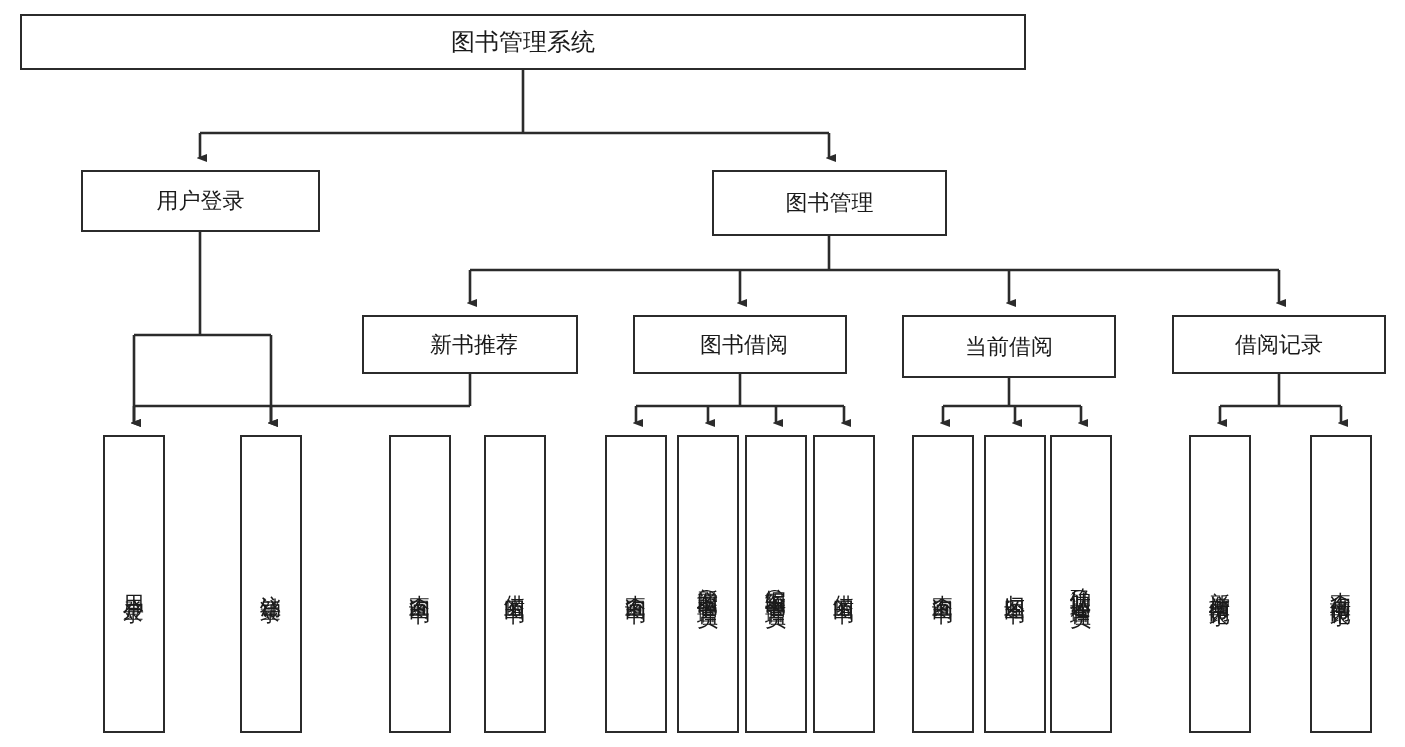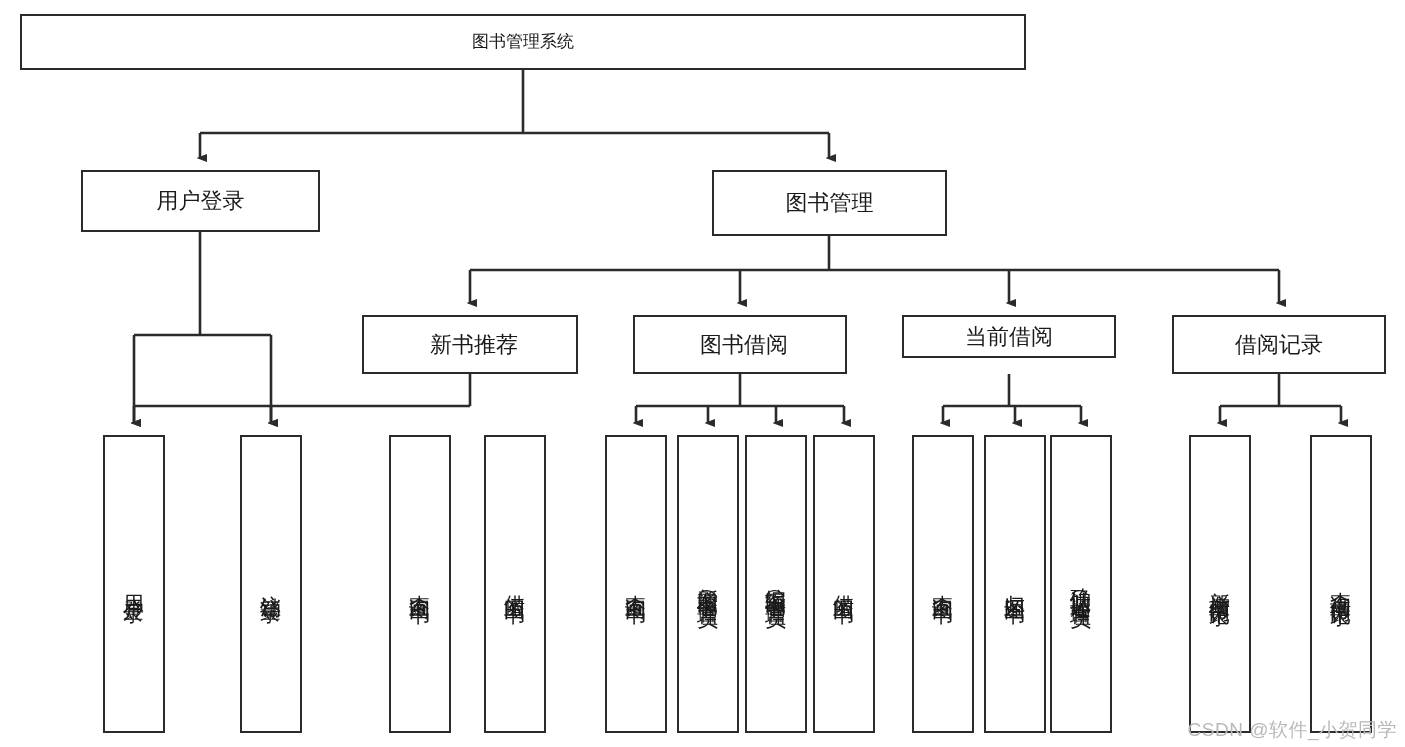--- a/index.html
+++ b/index.html
@@ -37,21 +37,21 @@
     justify-content: center;
     color: #1a1a1a;
     line-height: 1.18;
   }
   .node .lbl {
     display: block;
     text-align: center;
     white-space: pre-line;
   }
   .node.h {
-    font-size: 17px;
+    font-size: 24px;
   }
   .node.lvl1 {
     font-size: 22px;
   }
   .node.leaf {
     font-size: 21px;
     align-items: center;
     justify-content: center;
   }
   .node.leaf .lbl {
@@ -128,21 +128,21 @@
       </div>
       <div class="node lvl1" style="left: 712px; top: 170px; width: 235px; height: 66px;">
         <span class="lbl">图书管理</span>
       </div>
       <div class="node lvl1" style="left: 362px; top: 315px; width: 216px; height: 59px; padding-left: 8px;">
         <span class="lbl">新书推荐</span>
       </div>
       <div class="node lvl1" style="left: 633px; top: 315px; width: 214px; height: 59px; padding-left: 8px;">
         <span class="lbl">图书借阅</span>
       </div>
-      <div class="node lvl1" style="left: 902px; top: 315px; width: 214px; height: 43px;">
+      <div class="node lvl1" style="left: 902px; top: 315px; width: 214px; height: 63px;">
         <span class="lbl">当前借阅</span>
       </div>
       <div class="node lvl1" style="left: 1172px; top: 315px; width: 214px; height: 59px;">
         <span class="lbl">借阅记录</span>
       </div>
       <div class="node leaf" style="left: 103px; top: 435px; width: 62px; height: 298px;">
         <span class="lbl">用户登录</span>
       </div>
       <div class="node leaf" style="left: 240px; top: 435px; width: 62px; height: 298px;">
         <span class="lbl">注销登录</span>
@@ -175,14 +175,13 @@
         <span class="lbl">确认归还（管理员）</span>
       </div>
       <div class="node leaf" style="left: 1189px; top: 435px; width: 62px; height: 298px;">
         <span class="lbl">新增借阅记录</span>
       </div>
       <div class="node leaf" style="left: 1310px; top: 435px; width: 62px; height: 298px;">
         <span class="lbl">查询借阅记录</span>
       </div>
     </div>
 
-  <div class="watermark">CSDN @软件_小贺同学</div>
 </div>
 
 </body></html>

